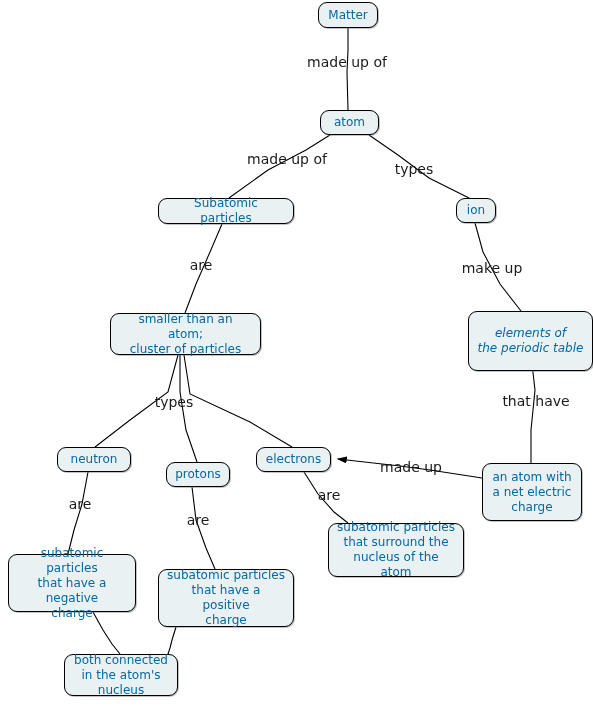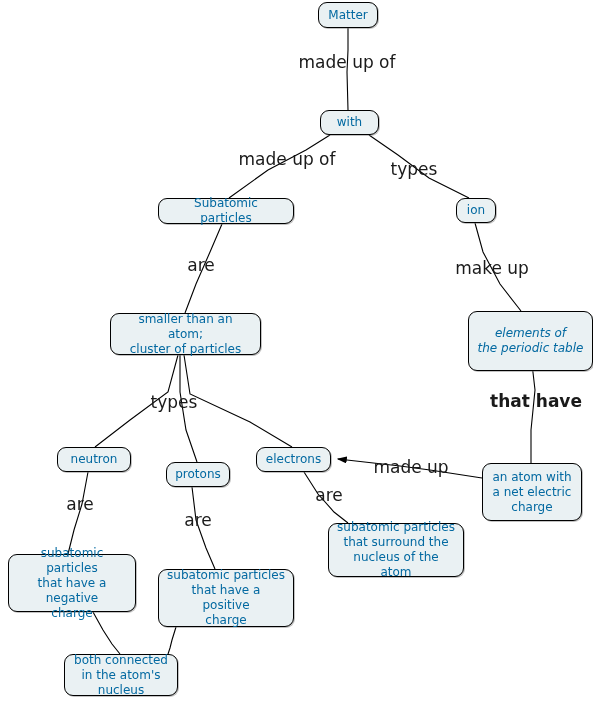--- a/index.html
+++ b/index.html
@@ -38,21 +38,21 @@
     text-align: center;
     display: flex;
     align-items: center;
     justify-content: center;
     padding: 3px 8px;
     white-space: pre-line;
     box-shadow: 1px 1px 0 rgba(120,120,120,0.45);
   }
   .edge-label {
     position: absolute;
-    font-size: 17px;
+    font-size: 14px;
     line-height: 13px;
     color: #1a1a1a;
     background: transparent;
     white-space: nowrap;
     transform: translate(-50%, -50%);
     text-align: center;
   }
 </style>
 </head>
 <body>
@@ -79,21 +79,21 @@
         <polyline points="304,472 318,494 334,512 348,523" fill="none" stroke="#000000" stroke-width="1.1"></polyline>
         <polyline points="88,472 82,504 74,530 68,554" fill="none" stroke="#000000" stroke-width="1.1"></polyline>
         <polyline points="192,487 196,520 206,548 215,569" fill="none" stroke="#000000" stroke-width="1.1"></polyline>
         <polyline points="93,612 103,630 112,644 120,654" fill="none" stroke="#000000" stroke-width="1.1"></polyline>
         <polyline points="176,627 172,640 170,648 168,654" fill="none" stroke="#000000" stroke-width="1.1"></polyline>
       </g>
   </svg>
 
   <div id="nodes-group">
       <div class="node" style="left: 318px; top: 2px; width: 60px; height: 26px;">Matter</div>
-      <div class="node" style="left: 320px; top: 110px; width: 59px; height: 25px;">with</div>
+      <div class="node" style="left: 320px; top: 110px; width: 59px; height: 25px;">atom</div>
       <div class="node" style="left: 158px; top: 198px; width: 136px; height: 26px;">Subatomic particles</div>
       <div class="node" style="left: 456px; top: 198px; width: 40px; height: 25px;">ion</div>
       <div class="node" style="left: 110px; top: 313px; width: 151px; height: 42px;">smaller than an atom;
 cluster of particles</div>
       <div class="node" style="left: 468px; top: 311px; width: 125px; height: 60px; font-style: italic;">elements of
 the periodic table</div>
       <div class="node" style="left: 57px; top: 447px; width: 74px; height: 25px;">neutron</div>
       <div class="node" style="left: 166px; top: 462px; width: 64px; height: 25px;">protons</div>
       <div class="node" style="left: 256px; top: 447px; width: 75px; height: 25px;">electrons</div>
       <div class="node" style="left: 482px; top: 463px; width: 100px; height: 58px;">an atom with
@@ -112,20 +112,20 @@
 in the atom's
 nucleus</div>
     </div>
   <div id="labels-group">
       <div class="edge-label" style="left: 347px; top: 62px;">made up of</div>
       <div class="edge-label" style="left: 287px; top: 159px;">made up of</div>
       <div class="edge-label" style="left: 414px; top: 169px;">types</div>
       <div class="edge-label" style="left: 201px; top: 265px;">are</div>
       <div class="edge-label" style="left: 492px; top: 268px;">make up</div>
       <div class="edge-label" style="left: 174px; top: 402px;">types</div>
-      <div class="edge-label" style="left: 536px; top: 401px; font-weight: bold;">that have</div>
+      <div class="edge-label" style="left: 536px; top: 401px;">that have</div>
       <div class="edge-label" style="left: 80px; top: 504px;">are</div>
       <div class="edge-label" style="left: 198px; top: 520px;">are</div>
       <div class="edge-label" style="left: 329px; top: 495px;">are</div>
       <div class="edge-label" style="left: 396px; top: 467px; padding-left: 30px;">made up</div>
     </div>
 
 </div>
 
 </body></html>

